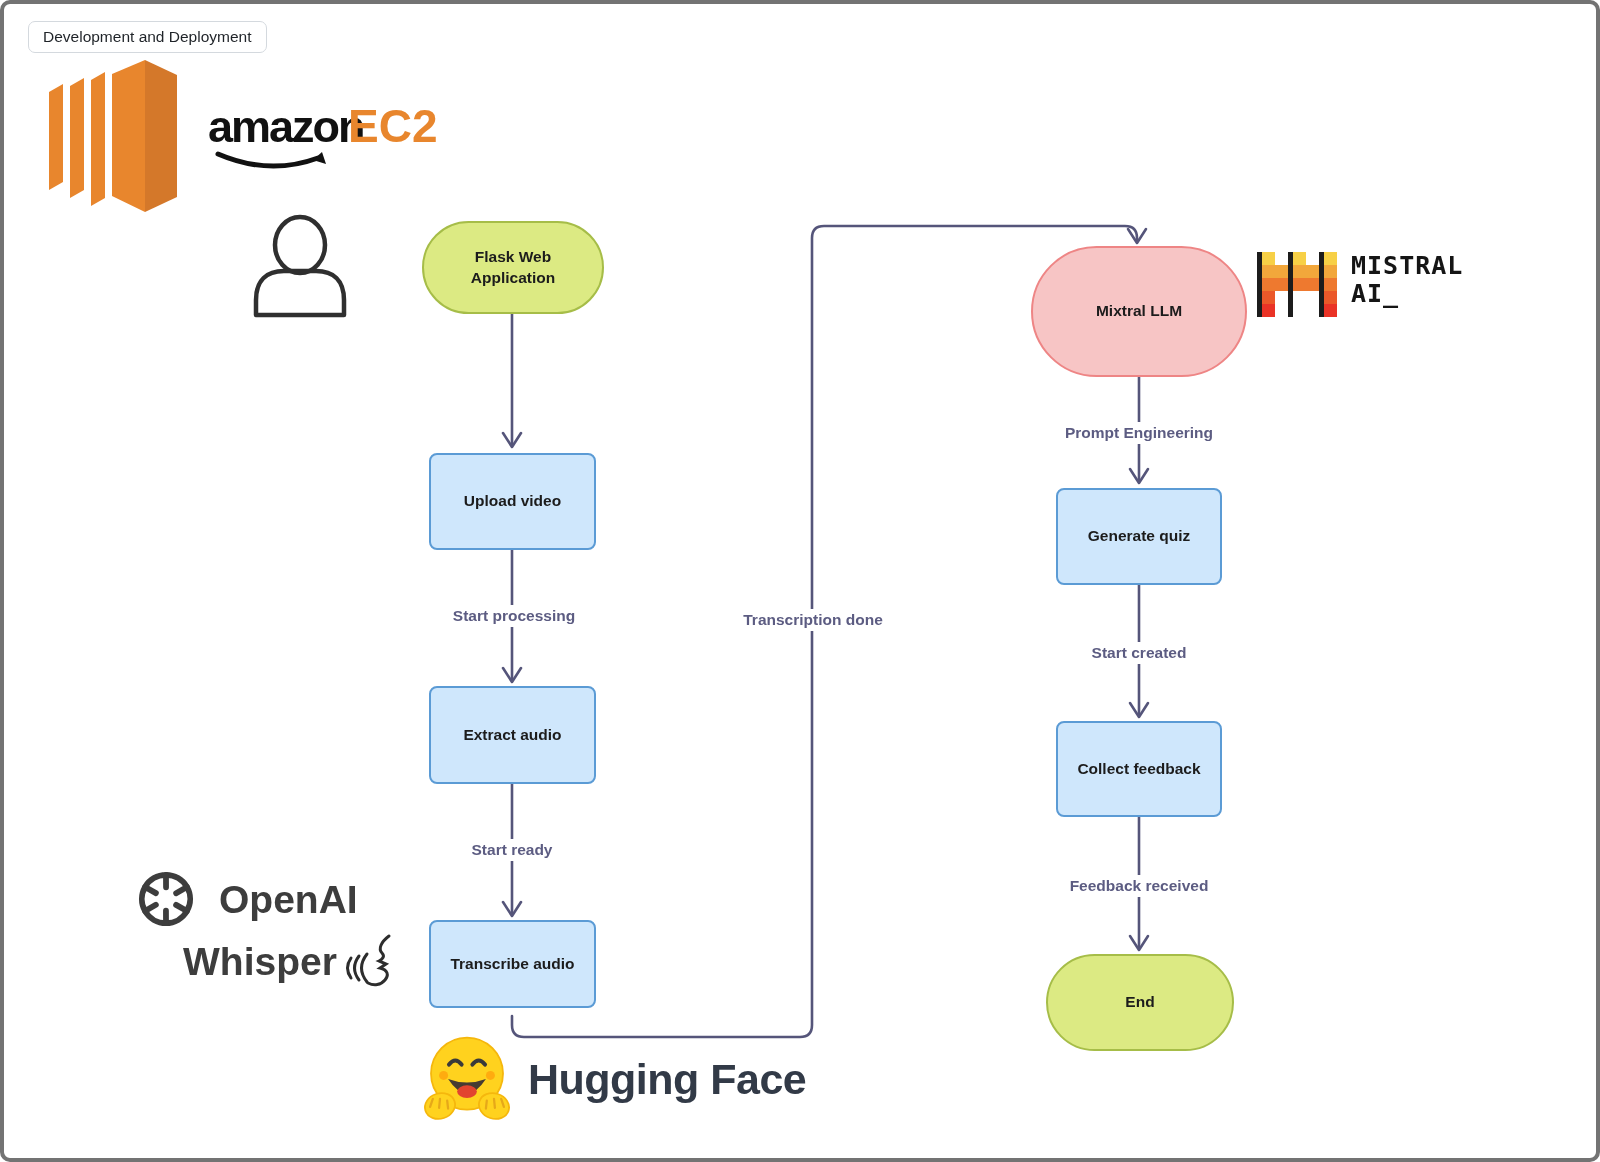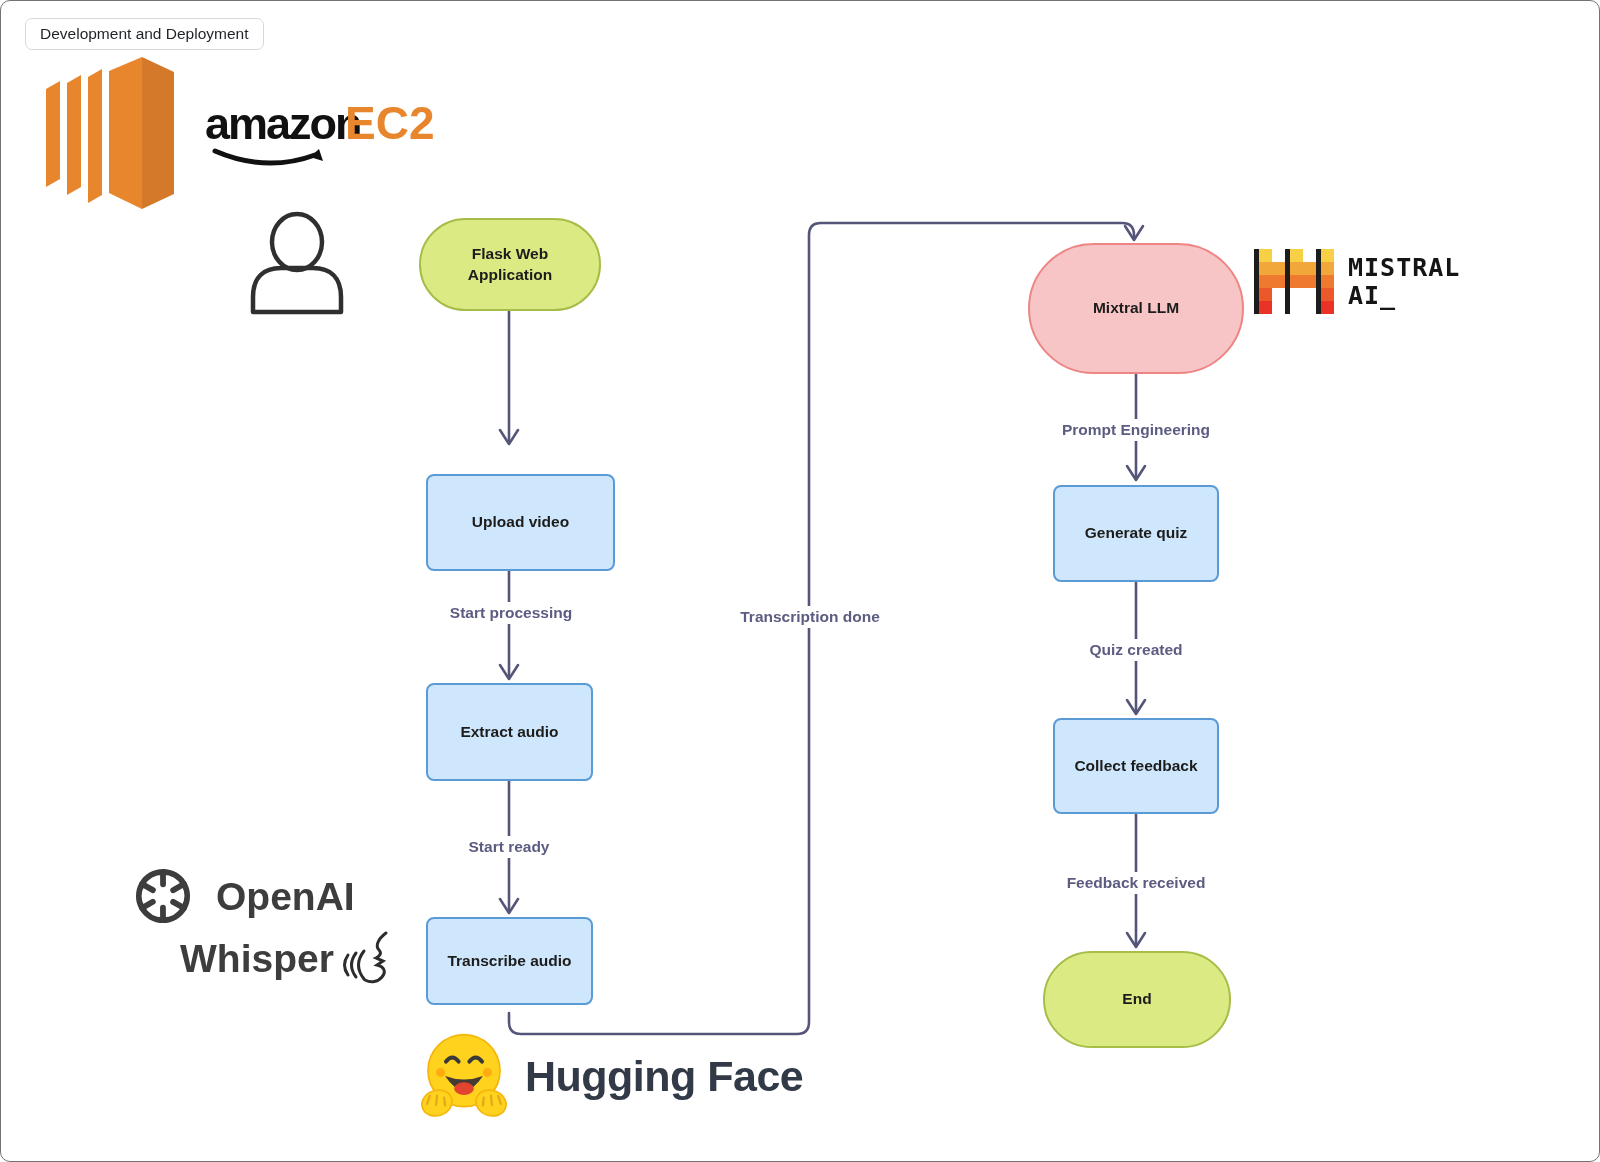--- a/index.html
+++ b/index.html
@@ -1,37 +1,37 @@
 <!DOCTYPE html>
 <html style="--process-fill: #cfe7fc; --process-border: #5b9bd5; --start-end-fill: #dcea83; --start-end-border: #a6bd48; --llm-fill: #f7c5c5; --llm-border: #ee8585; --edge-line: #55557a; --edge-label-text: #5c5c82; --amazon-orange: #E8862D; --amazon-orange-dark: #D4782A; --hf-yellow: #FFD21E; --mistral-r1: #F7D046; --mistral-r2: #F2A73B; --mistral-r3: #EE792F; --mistral-r4: #EB5829; --mistral-r5: #EA3326;"><head>
 <meta charset="utf-8">
 <style>
   html,body{margin:0;padding:0;background:#ffffff;}
   .canvas{
     position:relative;width:1600px;height:1162px;box-sizing:border-box;
-    background:#fff;border:1px solid #737373;border-radius:10px;overflow:hidden;
+    background:#fff;border:4px solid #737373;border-radius:10px;overflow:hidden;
     font-family:"Liberation Sans",sans-serif;
   }
   
   .badge{
     position:absolute;left:24px;top:17px;padding:6px 14px;
     border:1px solid #d4d9de;border-radius:7px;background:#fff;
     font-size:15.5px;color:#1f2328;
   }
   
   .node{
     position:absolute;display:flex;align-items:center;justify-content:center;
     text-align:center;font-weight:bold;font-size:15.5px;color:#1c1c1c;
     box-sizing:border-box;line-height:1.35;
   }
   .process{background:var(--process-fill);border:2.5px solid var(--process-border);border-radius:8px;}
   .stadium-green{background:var(--start-end-fill);border:2px solid var(--start-end-border);}
   .stadium-pink{background:var(--llm-fill);border:2px solid var(--llm-border);}
   .n-flask{left:418px;top:217px;width:182px;height:93px;border-radius:47px;padding:0 36px;}
-  .n-upload{left:425px;top:473px;width:189px;height:97px;}
+  .n-upload{left:425px;top:449px;width:167px;height:97px;}
   .n-extract{left:425px;top:682px;width:167px;height:98px;}
   .n-transcribe{left:425px;top:916px;width:167px;height:88px;}
   .n-mixtral{left:1027px;top:242px;width:216px;height:131px;border-radius:66px;}
   .n-generate{left:1052px;top:484px;width:166px;height:97px;}
   .n-collect{left:1052px;top:717px;width:166px;height:96px;}
   .n-end{left:1042px;top:950px;width:188px;height:97px;border-radius:49px;}
   
   .edges{position:absolute;left:0;top:0;pointer-events:none;}
   .edges path{stroke:var(--edge-line);stroke-width:2.6;fill:none;stroke-linecap:round;stroke-linejoin:round;}
   .edge-label{
@@ -49,21 +49,21 @@
   .amazon-smile{position:absolute;left:210px;top:146px;}
 
   .person-icon{position:absolute;left:248px;top:208px;}
 
   .openai-logo{position:absolute;left:133px;top:866px;width:300px;}
   .openai-row1{display:flex;align-items:center;gap:24px;}
   .openai-line1{font-size:39px;font-weight:bold;color:#3d3d3d;line-height:1;}
   .openai-row2{display:flex;align-items:center;gap:4px;margin-left:46px;margin-top:4px;}
   .openai-line2{font-size:39px;font-weight:bold;color:#3d3d3d;line-height:1;}
 
-  .mistral-logo{position:absolute;left:1253px;top:248px;display:flex;align-items:center;gap:14px;}
+  .mistral-logo{position:absolute;left:1253px;top:248px;display:flex;align-items:flex-start;gap:14px;}
   .mistral-text{font-family:"DejaVu Sans Mono",monospace;font-weight:bold;font-size:25px;
     letter-spacing:1px;color:#151515;line-height:1.12;}
   .m-r1{fill:var(--mistral-r1);} .m-r2{fill:var(--mistral-r2);} .m-r3{fill:var(--mistral-r3);}
   .m-r4{fill:var(--mistral-r4);} .m-r5{fill:var(--mistral-r5);} .m-blk{fill:#1c1c1c;}
 
   .hf-logo{position:absolute;left:418px;top:1030px;display:flex;align-items:center;gap:16px;}
   .hf-text{font-size:43px;font-weight:bold;color:#323a47;letter-spacing:-0.5px;}
 
   .ec2-face-l{fill:var(--amazon-orange);}
   .ec2-face-d{fill:var(--amazon-orange-dark);}
@@ -198,21 +198,21 @@
     <path d="M1135,581 L1135,711"></path>
     <path d="M1126,699 L1135,713 L1144,699"></path>
     <path d="M1135,813 L1135,944"></path>
     <path d="M1126,932 L1135,946 L1144,932"></path>
   </svg>
 
   <div class="edge-label" style="left:510px;top:612px;">Start processing</div>
   <div class="edge-label" style="left:508px;top:846px;">Start ready</div>
   <div class="edge-label" style="left:809px;top:616px;">Transcription done</div>
   <div class="edge-label" style="left:1135px;top:429px;">Prompt Engineering</div>
-  <div class="edge-label" style="left:1135px;top:649px;">Quiz created</div>
+  <div class="edge-label" style="left:1135px;top:649px;">Start created</div>
   <div class="edge-label" style="left:1135px;top:882px;">Feedback received</div>
 
   <div class="node stadium-green n-flask">Flask Web Application</div>
   <div class="node process n-upload">Upload video</div>
   <div class="node process n-extract">Extract audio</div>
   <div class="node process n-transcribe">Transcribe audio</div>
   <div class="node stadium-pink n-mixtral">Mixtral LLM</div>
   <div class="node process n-generate">Generate quiz</div>
   <div class="node process n-collect">Collect feedback</div>
   <div class="node stadium-green n-end">End</div>

